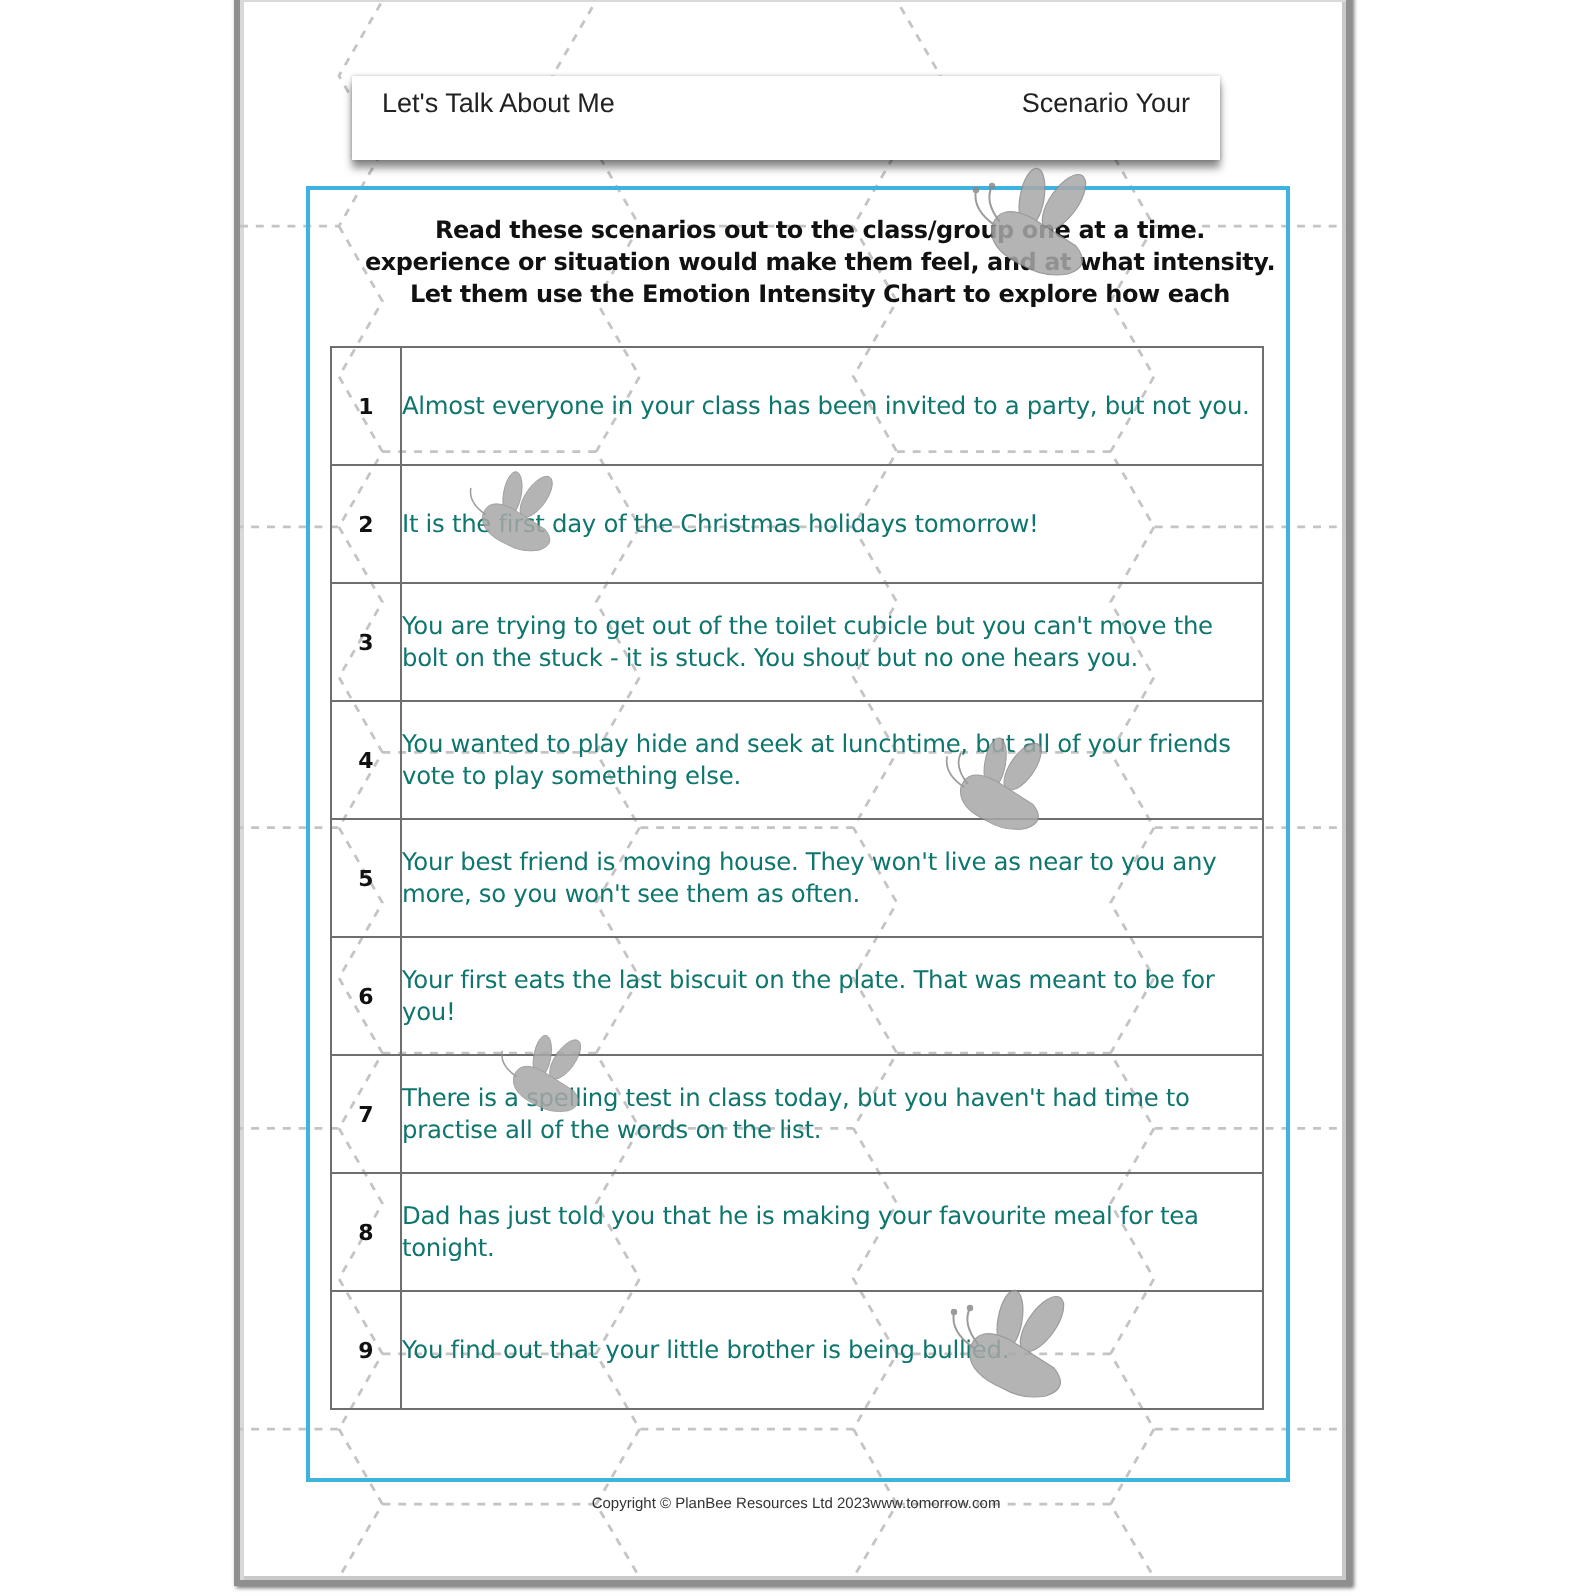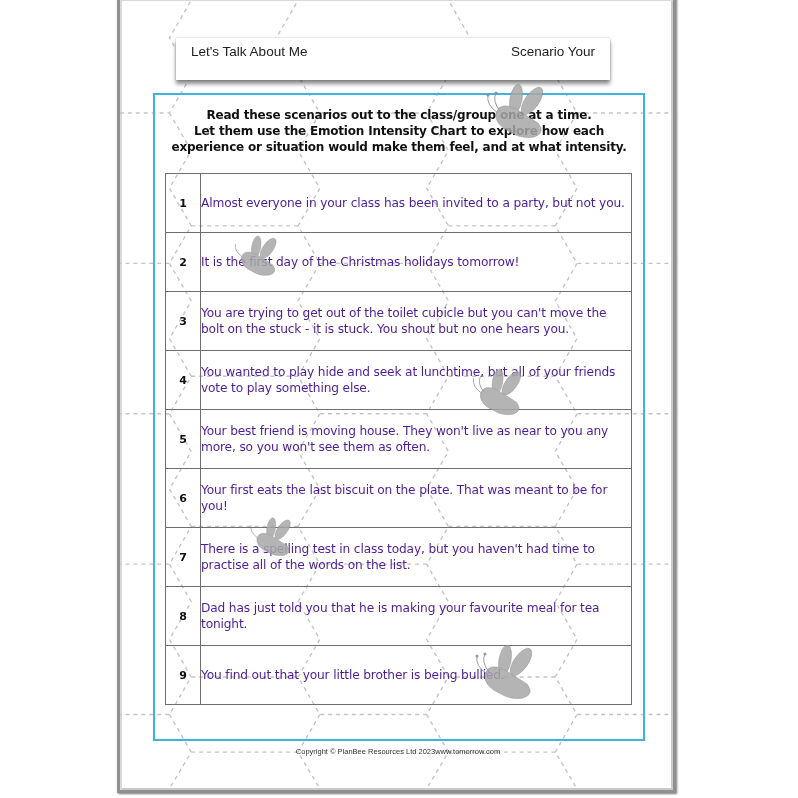--- a/index.html
+++ b/index.html
@@ -25,30 +25,30 @@
     padding: 0 15px 16px 15px; box-sizing: border-box;
     font-family: "Liberation Sans", sans-serif; font-size: 13.5px; color: #222;
   }
   .content-box {
     position: absolute; left: 33px; top: 94px; width: 492px; height: 648px;
     border: 2px solid #3fb3e0; box-sizing: border-box; background: transparent;
   }
   .instructions {
     position: absolute; left: 0; top: 12px; width: 100%;
     text-align: center; font-family: "DejaVu Sans", sans-serif; font-weight: bold;
-    font-size: 12px; line-height: 16px; color: #111; letter-spacing: -0.2px;
+    font-size: 12px; line-height: 16px; color: #111; letter-spacing: -0.2px; padding-left: 11px;
   }
   .instructions div { white-space: nowrap; }
   table.scen {
     position: absolute; left: 10px; top: 78px; width: 467px;
     border-collapse: collapse; table-layout: fixed;
   }
   table.scen td { border: 1.5px solid #6e6e6e; height: 58px; padding: 0; vertical-align: middle; }
   td.num { width: 34px; text-align: center; font-weight: bold; font-size: 11px; color: #111; }
-  td.txt { padding: 0 6px 0 4px; font-size: 12.2px; line-height: 16px; color: #4c1d95; letter-spacing: -0.15px; }
+  td.txt { padding: 0 6px 0 4px; font-size: 12.2px; line-height: 16px; color: #0f766e; letter-spacing: -0.15px; }
   .footer {
     position: absolute; left: 38px; top: 748px; width: 480px;
     display: flex; justify-content: center;
     font-family: "Liberation Sans", sans-serif; font-size: 7.5px; color: #333;
   }
   .bee { position: absolute; pointer-events: none; opacity: 0.85; }
 </style>
 </head>
 <body>
 
@@ -90,22 +90,22 @@
   </svg>
 
   <div class="header-bar">
     <span>Let's Talk About Me</span>
     <span>Scenario Your</span>
   </div>
 
   <div class="content-box">
     <div class="instructions">
       <div>Read these scenarios out to the class/group one at a time.</div>
+      <div>experience or situation would make them feel, and at what intensity.</div>
       <div>Let them use the Emotion Intensity Chart to explore how each</div>
-      <div>experience or situation would make them feel, and at what intensity.</div>
     </div>
 
     <table class="scen">
       <tbody>
           <tr>
         <td class="num">1</td>
         <td class="txt">Almost everyone in your class has been invited to a party, but not you.</td>
       </tr>
       <tr>
         <td class="num">2</td>

